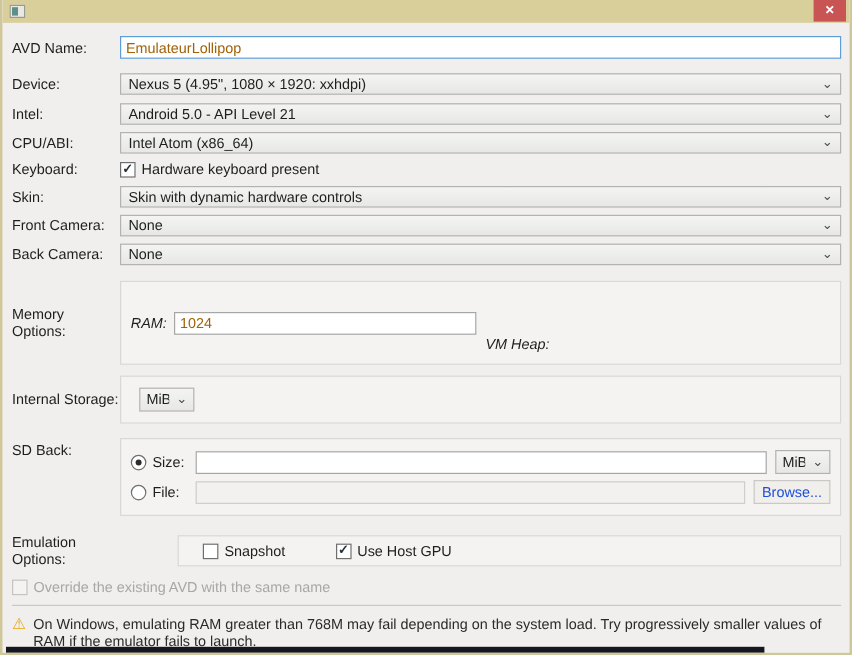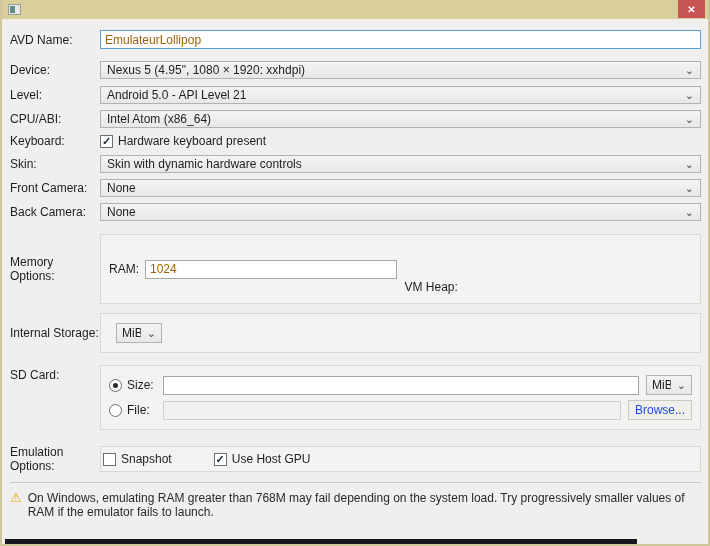--- a/index.html
+++ b/index.html
@@ -32,21 +32,21 @@
 
   .dropdown { flex:1; height:18px; border:1px solid #b2b2b2; background:linear-gradient(#f4f4f2,#e7e7e5);
               display:flex; align-items:center; padding:0 6px; cursor:default; }
   .dropdown .dd-text { flex:1; white-space:nowrap; overflow:hidden; }
   .chev { color:#4a4a4a; font-size:11px; line-height:10px; margin-left:6px; }
 
   .dropdown.unit { flex:none; width:46px; height:20px; margin-left:7px; padding:0 5px; }
 
   .group { flex:1; border:1px solid #dad8d4; background:#f4f3f1; padding:9px 8px; }
   .inner-row { display:flex; align-items:center; }
-  .inner-label { flex:none; margin-right:6px; }
+  .inner-label { flex:none; margin-right:6px;font-style:italic; }
 
   
   .cb { width:13px; height:13px; border:1px solid #6e6e6e; background:#fff; flex:none;
         display:flex; align-items:center; justify-content:center; font-size:11px; font-weight:bold;
         color:#24323f; line-height:11px; cursor:default; }
   .cb.disabled { border-color:#c4c3c0; background:#f4f3f1; color:#c4c3c0; }
   .cb-label { margin-left:5px; }
   .radio { width:13px; height:13px; border:1px solid #6e6e6e; border-radius:50%; background:#fff; flex:none;
            display:flex; align-items:center; justify-content:center; cursor:default; }
   .radio .dot { width:5px; height:5px; border-radius:50%; background:#2c2c2c; display:none; }
@@ -91,21 +91,21 @@
 
     <div class="row mb7">
       <span class="flabel">Device:</span>
       <div class="dropdown">
         <span class="dd-text">Nexus 5 (4.95", 1080 × 1920: xxhdpi)</span>
         <span class="chev">⌄</span>
       </div>
     </div>
 
     <div class="row mb6">
-      <span class="flabel">Level:</span>
+      <span class="flabel">Intel:</span>
       <div class="dropdown">
         <span class="dd-text">Android 5.0 - API Level 21</span>
         <span class="chev">⌄</span>
       </div>
     </div>
 
     <div class="row mb6">
       <span class="flabel">CPU/ABI:</span>
       <div class="dropdown">
         <span class="dd-text">Intel Atom (x86_64)</span>
@@ -166,21 +166,21 @@
         <div class="inner-row">
           <div class="dropdown unit">
             <span class="dd-text">MiB</span>
             <span class="chev">⌄</span>
           </div>
         </div>
       </div>
     </div>
 
     <div class="row top-align mb15">
-      <span class="flabel">SD Card:</span>
+      <span class="flabel">SD Back:</span>
       <div class="group">
         <div class="inner-row" style="margin-bottom:5px;">
           <span class="radio selected">
               <span class="dot"></span>
             </span>
           <span class="cb-label" style="width:36px;">Size:</span>
           <input class="text" type="text" value="" style="">
           <div class="dropdown unit">
             <span class="dd-text">MiB</span>
             <span class="chev">⌄</span>
@@ -190,34 +190,40 @@
           <span class="radio"></span>
           <span class="cb-label" style="width:36px;">File:</span>
           <input class="text" type="text" disabled="" value="" style="">
           <button class="btn disabled" style="width:64px; margin-left:7px;" disabled="">Browse...</button>
         </div>
       </div>
     </div>
 
     <div class="row mb9">
       <span class="flabel">Emulation Options:</span>
-      <div class="group" style="padding:5px 2px;">
+      <div class="group" style="padding:5px 20px;margin-left:48px;">
         <div class="inner-row">
           <span class="cb">
               <span></span>
             </span>
           <span class="cb-label" style="margin-right:42px;">Snapshot</span>
           <span class="cb">
               <span>✓</span>
             </span>
           <span class="cb-label">Use Host GPU</span>
         </div>
       </div>
     </div>
 
+    <div class="row mb8">
+      <span class="cb disabled">
+          <span></span>
+        </span>
+      <span class="cb-label" style="color:#a8a7a4;">Override the existing AVD with the same name</span>
+    </div>
 
     <hr class="sep mb8">
 
     <div class="warning-row">
       <span class="warn-icon">⚠</span>
       <span class="wtext">On Windows, emulating RAM greater than 768M may fail depending on the system load. Try progressively smaller values of RAM if the emulator fails to launch.</span>
     </div>
 
   </div>
 

